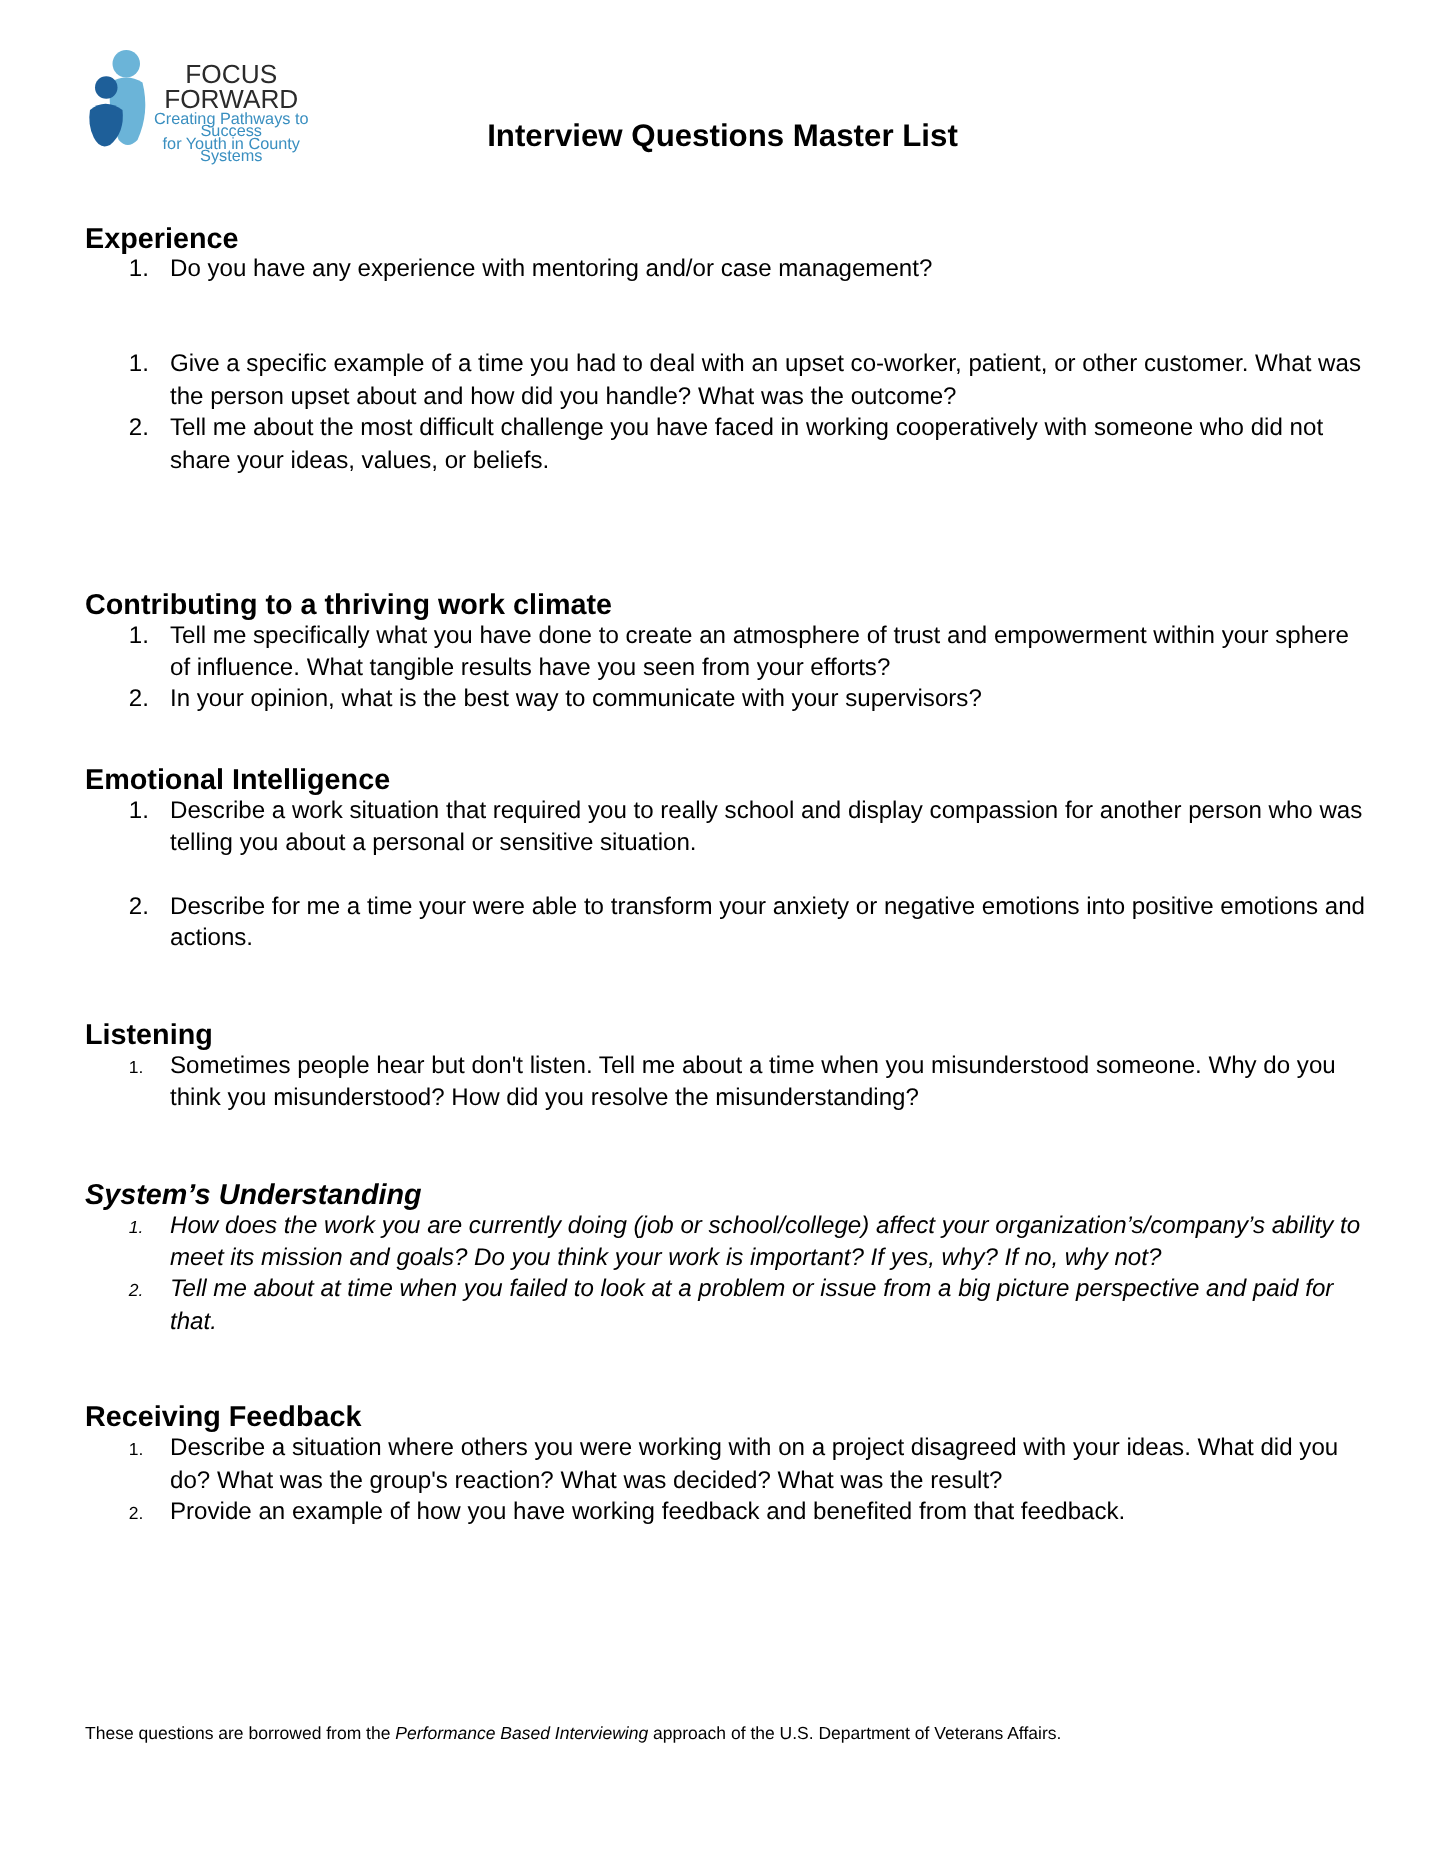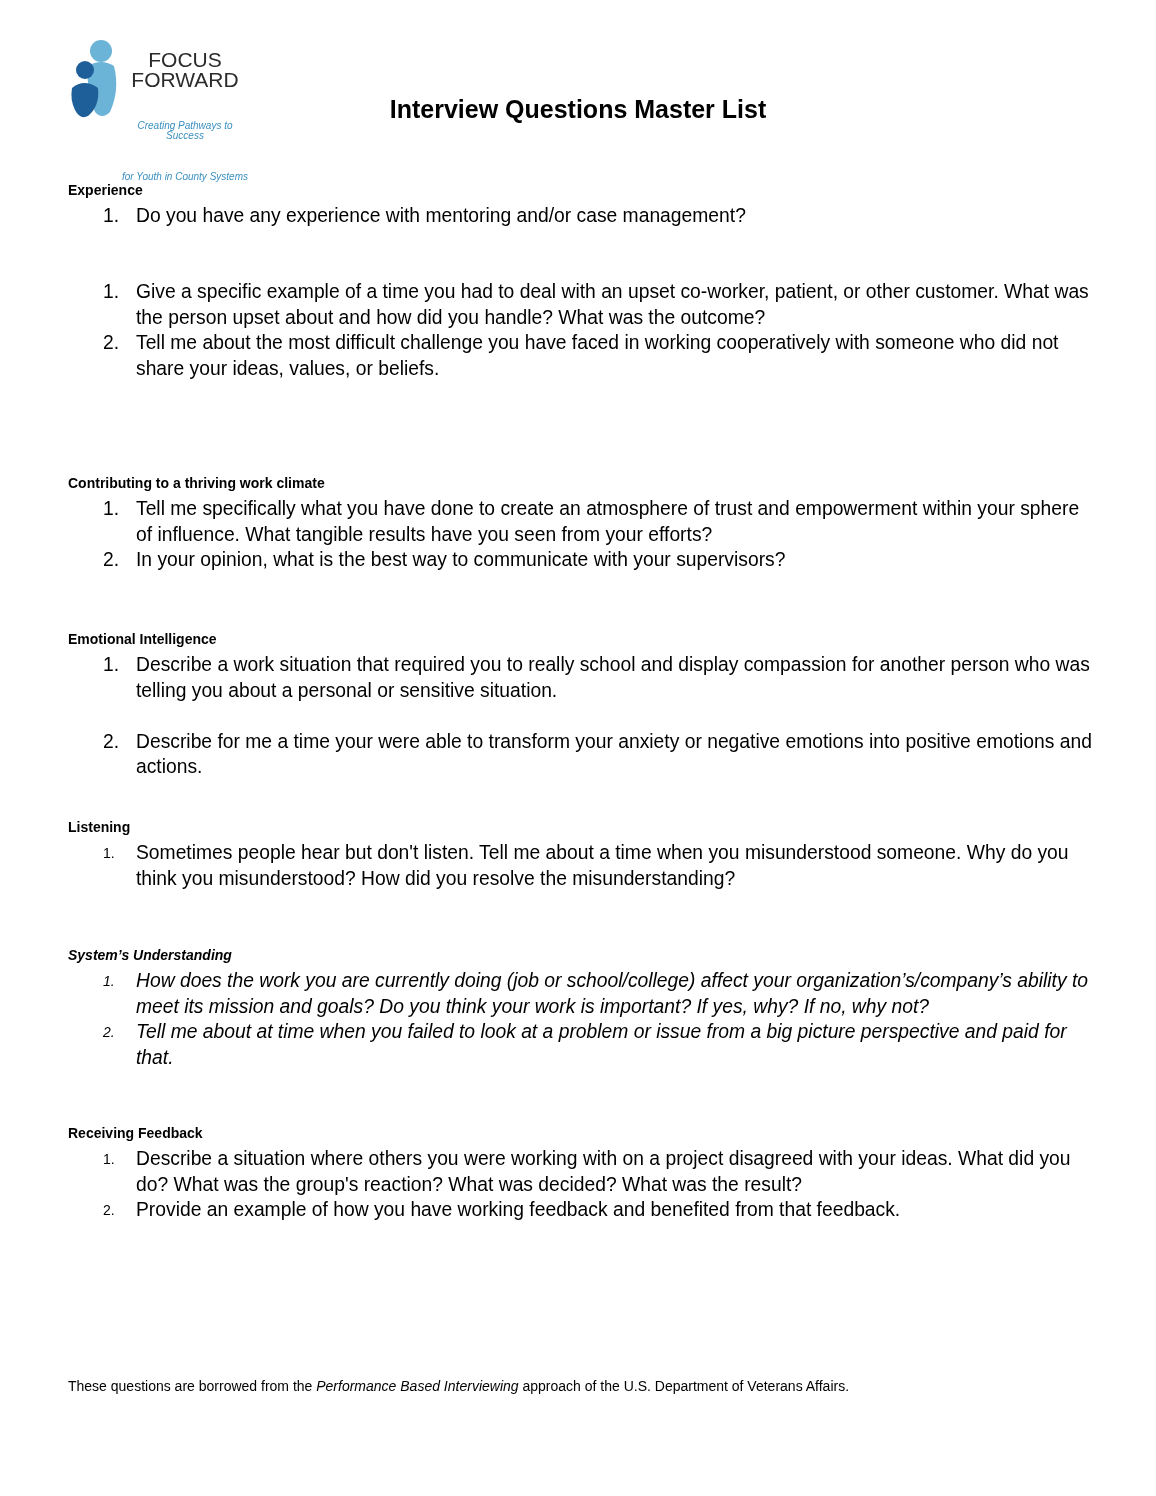--- a/index.html
+++ b/index.html
@@ -1,23 +1,23 @@
 <!DOCTYPE html>
 <html><head>
 <meta charset="utf-8">
 <style>
   html, body { margin:0; padding:0; background:#ffffff; }
   body { width:1156px; height:1496px; position:relative; font-family:"Liberation Sans", sans-serif; color:#000; overflow:hidden; }
   .logo { position:absolute; left:70px; top:40px; width:180px; height:80px; }
   .logo-text { position:absolute; left:50px; top:10px;text-align:center; }
   .logo-title { font-family:"Liberation Sans", sans-serif; font-size:21px; line-height:20px; color:#2b2b2b; letter-spacing:0px; }
-  .logo-tag { font-style:italic; font-size:10px; line-height:10px; color:#3a8fc0;margin-top:31px; }
+  .logo-tag { font-size:13px; line-height:10px; color:#3a8fc0; }
   .title { position:absolute; left:0; width:1156px; top:95px; text-align:center; font-weight:bold; font-size:25px; }
   .section { position:absolute; left:68px; width:1030px; }
-  .section h2 { margin:0; font-size:14px; font-weight:bold; line-height:26px; }
+  .section h2 { margin:0; font-size:23px; font-weight:bold; line-height:26px; }
   .q { position:relative; padding-left:68px; font-size:19.3px; line-height:25.6px; }
   .num { position:absolute; left:35px; top:0; }
   .num.small { font-size:14px; left:35px; top:1px; }
   .gap { height:25.6px; }
   .footer { position:absolute; left:68px; top:1376px; width:1000px; font-size:14px; line-height:21px; }
 </style>
 </head>
 <body>
 
 <div class="logo">
@@ -61,21 +61,21 @@
   <div class="q">
     <span class="num">1.</span>
     <span>Tell me specifically what you have done to create an atmosphere of trust and empowerment within your sphere of influence. What tangible results have you seen from your efforts?</span>
   </div>
   <div class="q">
     <span class="num">2.</span>
     <span>In your opinion, what is the best way to communicate with your supervisors?</span>
   </div>
 </div>
 
-<div class="section" style="top:610px;margin-top:16px;">
+<div class="section" style="top:610px;">
   <h2>Emotional Intelligence</h2>
   <div class="q">
     <span class="num">1.</span>
     <span>Describe a work situation that required you to really school and display compassion for another person who was telling you about a personal or sensitive situation.</span>
   </div>
   <div class="gap"></div>
   <div class="q">
     <span class="num">2.</span>
     <span>Describe for me a time your were able to transform your anxiety or negative emotions into positive emotions and actions.</span>
   </div>

